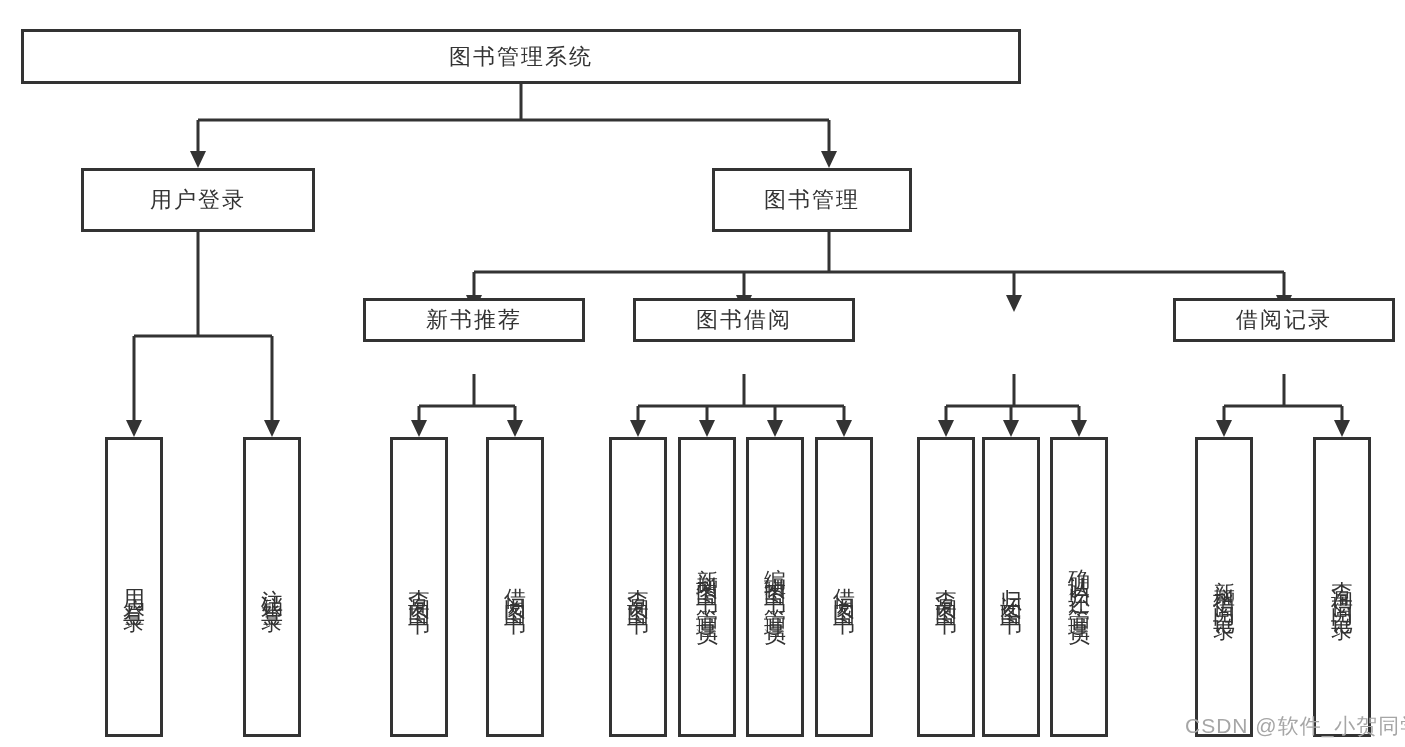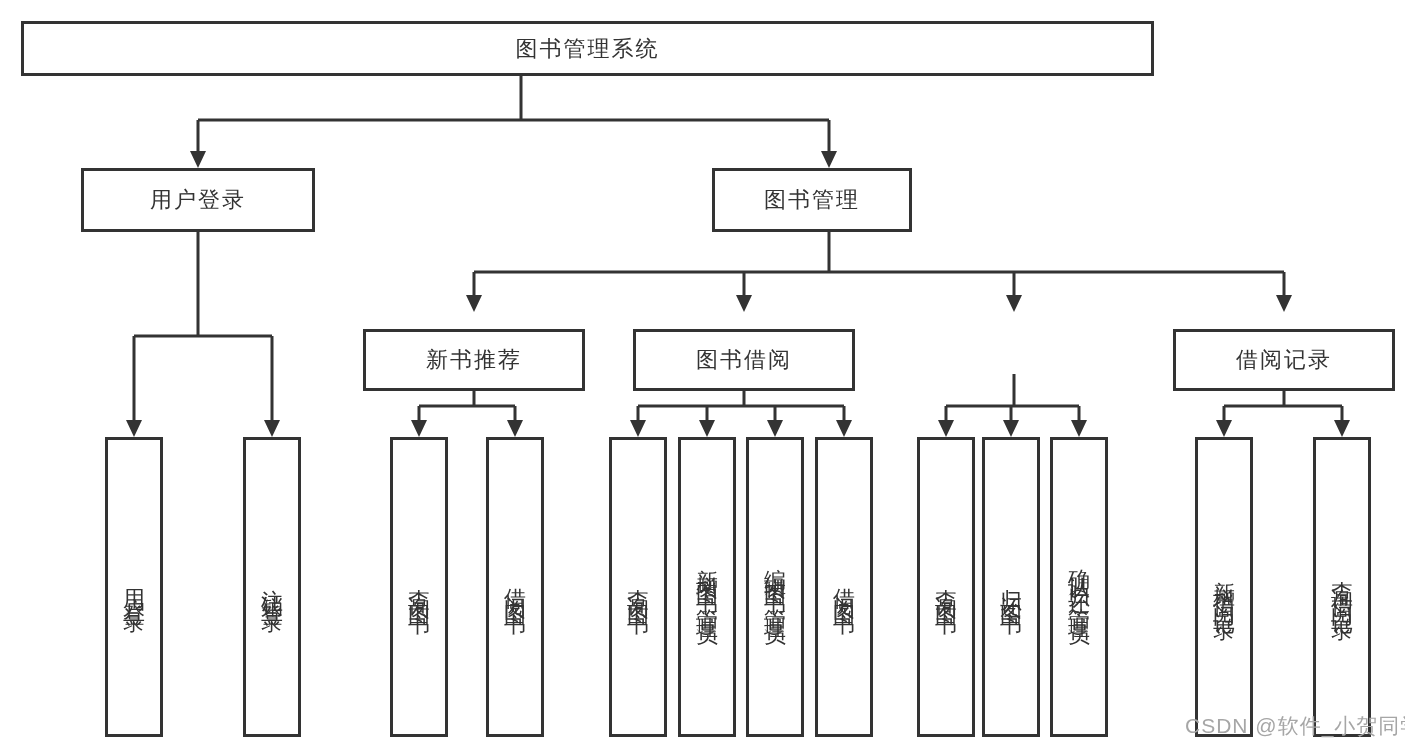--- a/index.html
+++ b/index.html
@@ -31,21 +31,21 @@
   }
   .leaf { width:58px; height:300px; top:437px; }
   .leaf .vlabel {
     writing-mode:vertical-rl;
     text-orientation:mixed;
     letter-spacing:8px;
     font-size:22px;
     line-height:1;
     white-space:nowrap;
   }
-  .lvl3 { width:222px; height:62px; top:329px; }
+  .lvl3 { width:222px; height:44px; top:298px; }
   .watermark {
     position:absolute;
     left:1185px;
     top:712px;
     font-size:21px;
     letter-spacing:1px;
     color:#a6a6a6;
     z-index:5;
     white-space:nowrap;
   }
@@ -70,21 +70,21 @@
              M466 295 L482 295 L474 312 Z  M736 295 L752 295 L744 312 Z
              M1006 295 L1022 295 L1014 312 Z  M1276 295 L1292 295 L1284 312 Z
              M411 420 L427 420 L419 437 Z  M507 420 L523 420 L515 437 Z
              M630 420 L646 420 L638 437 Z  M699 420 L715 420 L707 437 Z
              M767 420 L783 420 L775 437 Z  M836 420 L852 420 L844 437 Z
              M938 420 L954 420 L946 437 Z  M1003 420 L1019 420 L1011 437 Z
              M1071 420 L1087 420 L1079 437 Z  M1216 420 L1232 420 L1224 437 Z
              M1334 420 L1350 420 L1342 437 Z" fill="#333333" stroke="none"></path>
   </svg>
 
-  <div class="box" style="left:21px; top:21px; width:1133px; height:55px;">
+  <div class="box" style="left:21px; top:29px; width:1000px; height:55px;">
     <span>图书管理系统</span>
   </div>
 
   <div class="box" style="left:81px; top:168px; width:234px; height:64px;">
     <span>用户登录</span>
   </div>
   <div class="box" style="left:712px; top:168px; width:200px; height:64px;">
     <span>图书管理</span>
   </div>
 

